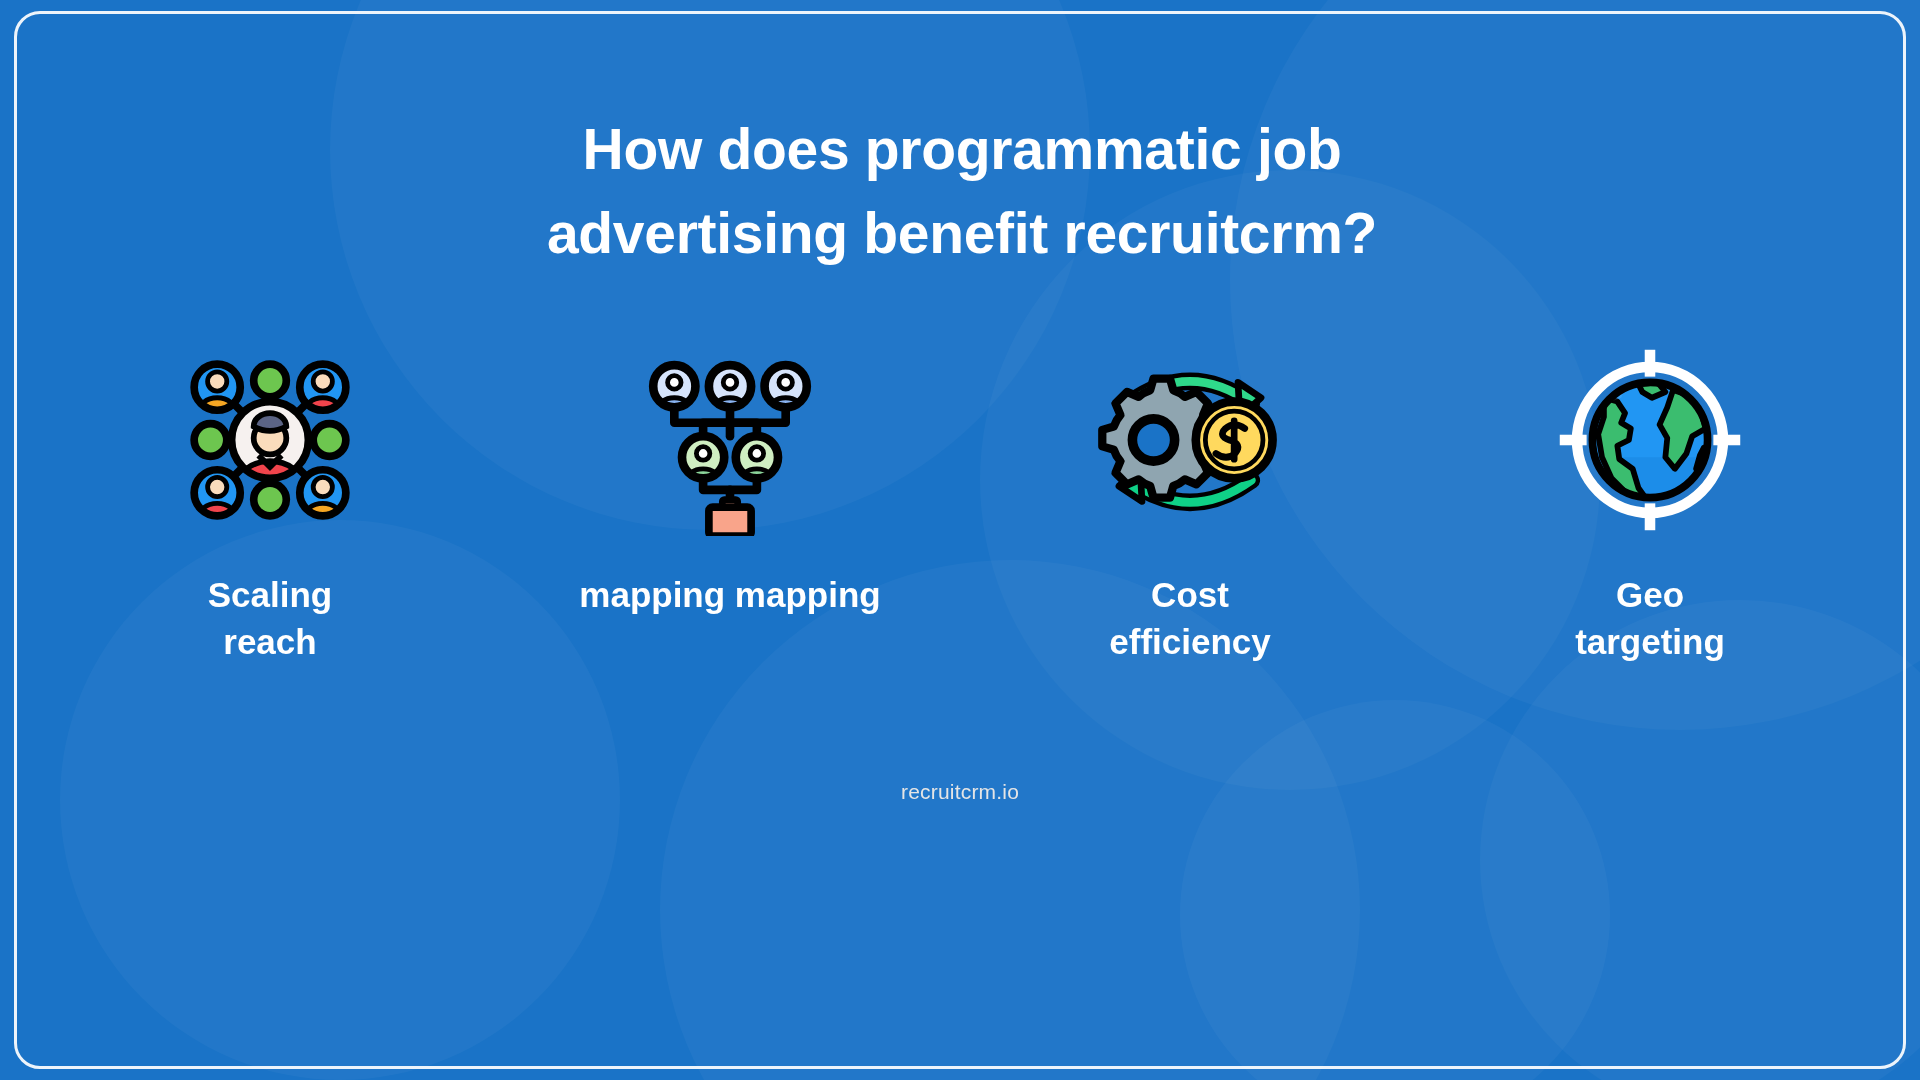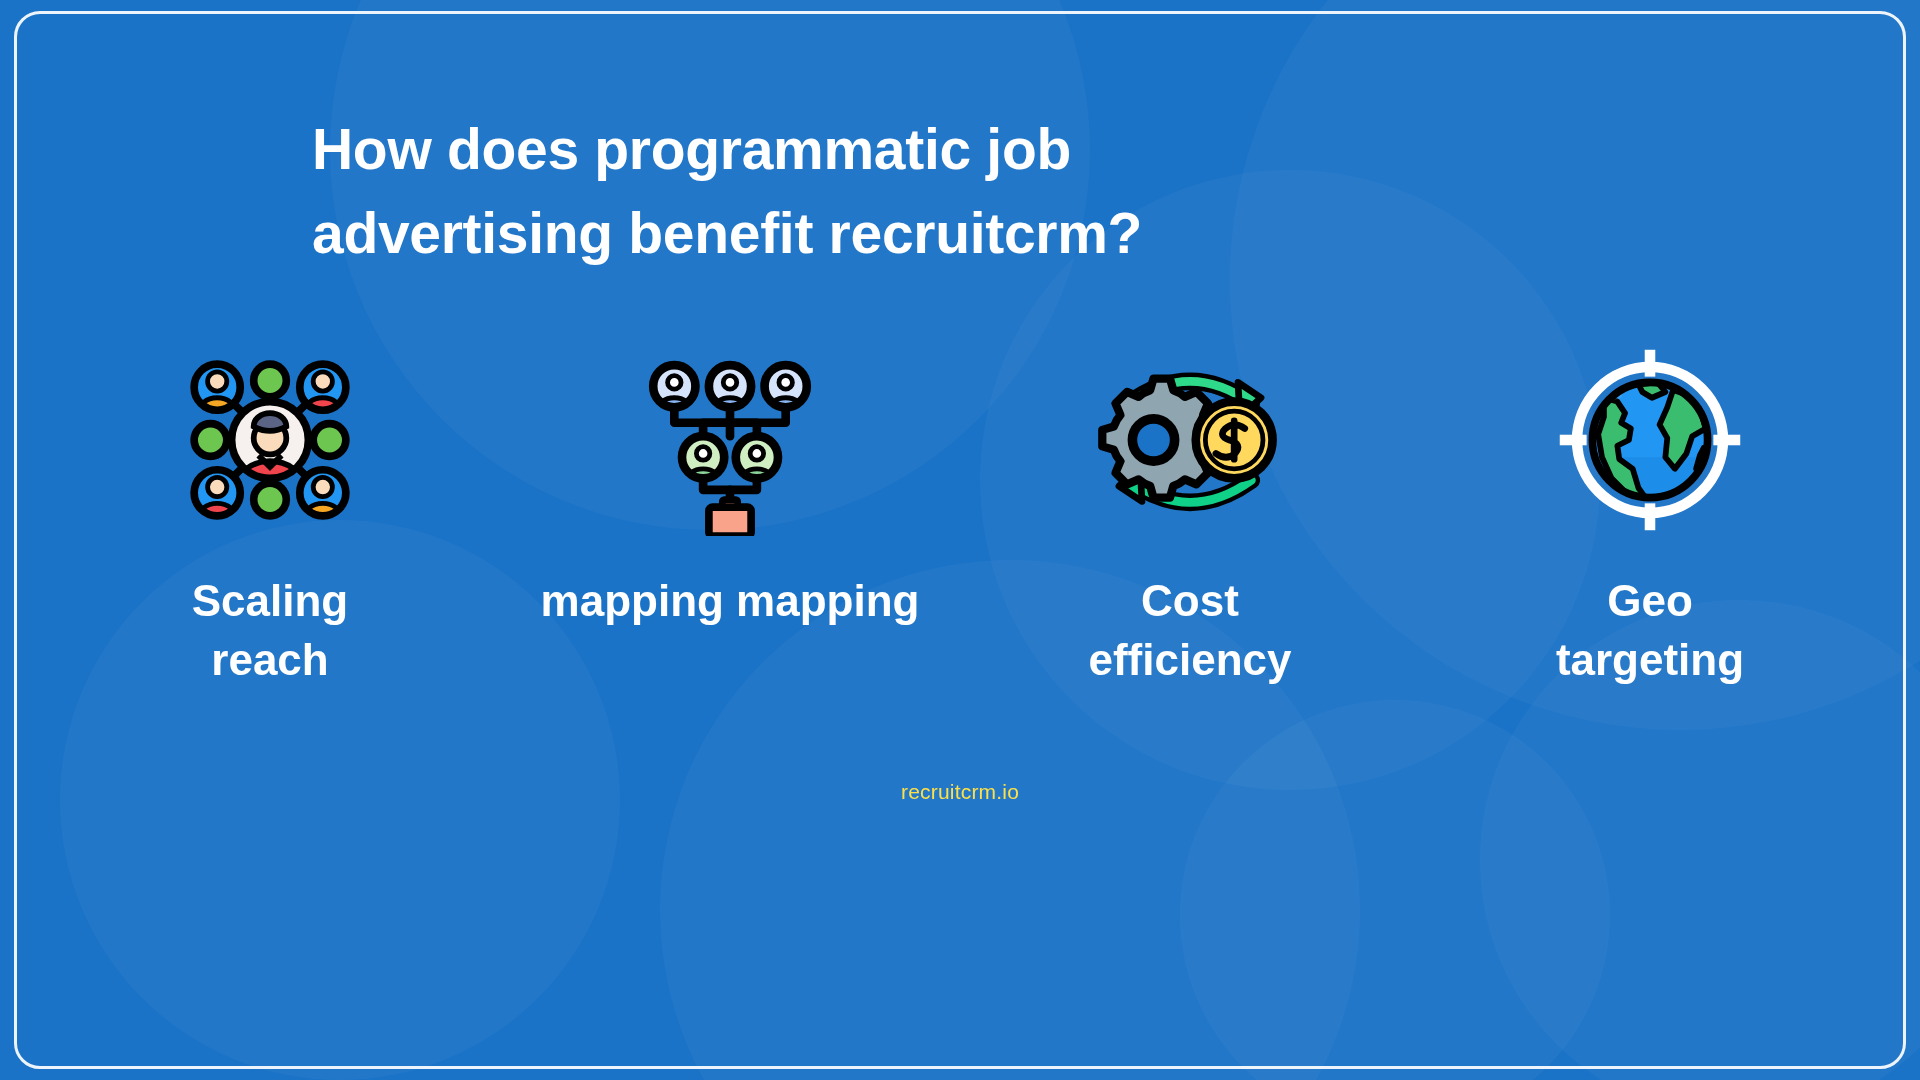--- a/index.html
+++ b/index.html
@@ -30,21 +30,22 @@
     position:absolute;
     left:14px; top:11px;
     width:1892px; height:1058px;
     border:3px solid rgba(255,255,255,0.92);
     border-radius:26px;
     pointer-events:none;
   }
 
   #title {
     position:absolute;
-    left:12px; right:0; top:108px;
+    left:4px; right:0; top:108px;
+    text-align:center;
     color:#ffffff;
     font-size:57px;
     font-weight:bold;
     line-height:1.47;
     letter-spacing:-0.3px;
     padding:0 300px;
   }
   #title .l { display:block; }
 
   #cards {
@@ -55,31 +56,31 @@
     justify-content:space-around;
     align-items:flex-start;
   }
   .card { width:330px; display:flex; flex-direction:column; align-items:center; }
   .iconbox { width:200px; height:200px; display:flex; align-items:center; justify-content:center; }
   .iconbox svg { display:block; }
   .card-label {
     margin-top:32px;
     text-align:center;
     color:#ffffff;
-    font-size:44px;
+    font-size:35px;
     font-weight:bold;
     line-height:1.33;
   }
   .card-label .l { display:block; white-space:nowrap; }
 
   #footer {
     position:absolute;
     left:0; right:0; top:780px;
     text-align:center;
-    color:#fde047;
+    color:#e5e5e5;
     font-size:21px;
     font-weight:normal;
     letter-spacing:0.2px;
   }
 </style>
 </head>
 <body>
 
 <div id="canvas">
 

